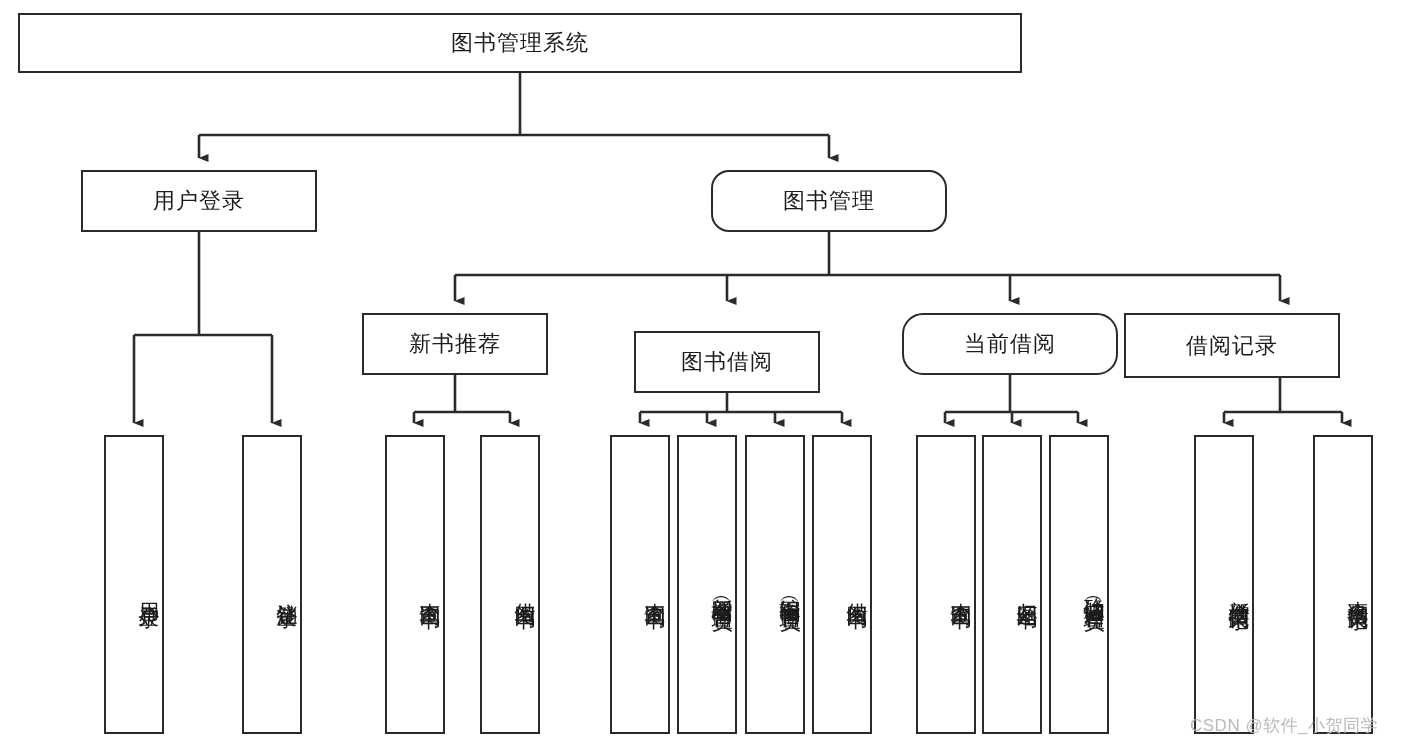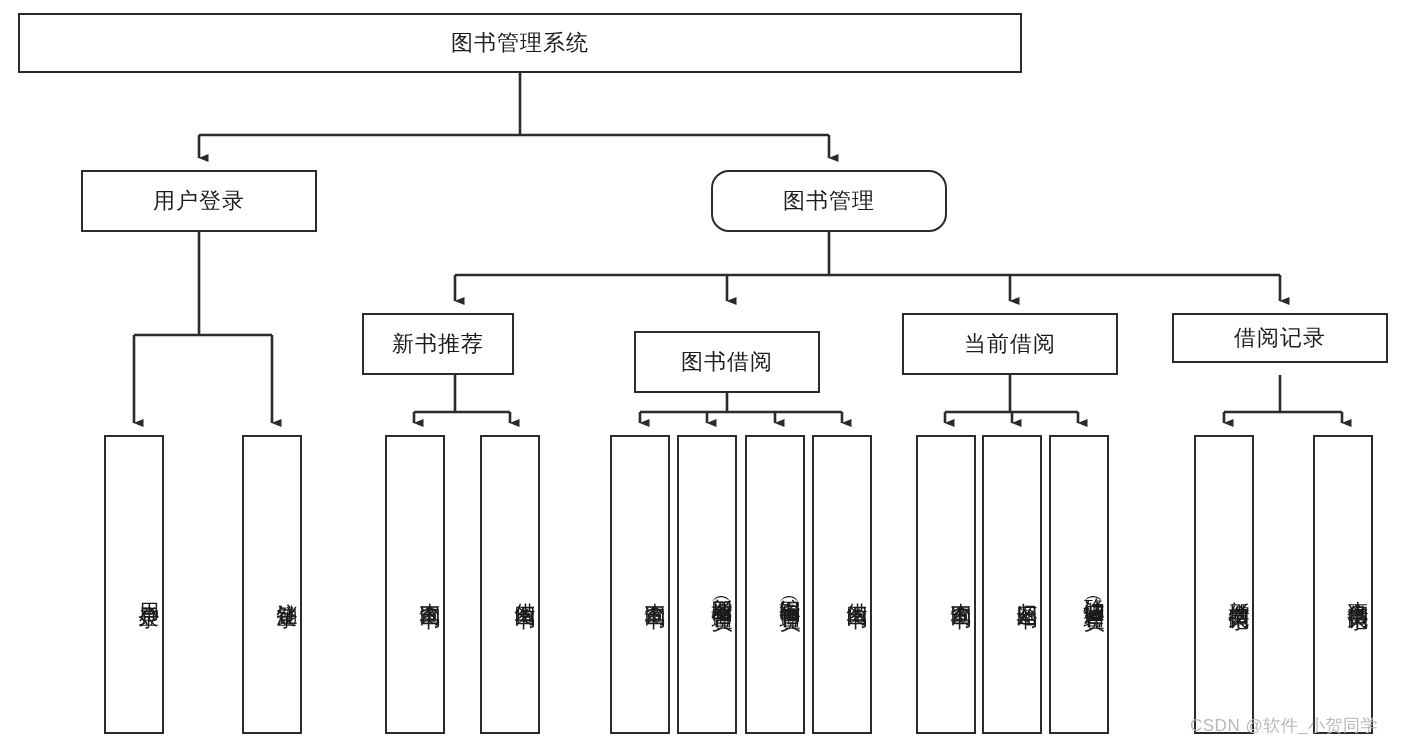--- a/index.html
+++ b/index.html
@@ -75,30 +75,30 @@
     <span class="lbl">图书管理系统</span>
   </div>
 
   <div class="node h" style="left:81px;top:170px;width:236px;height:62px;">
     <span class="lbl">用户登录</span>
   </div>
   <div class="node h" style="left:711px;top:170px;width:236px;height:62px;border-radius:18px;">
     <span class="lbl">图书管理</span>
   </div>
 
-  <div class="node h" style="left:362px;top:313px;width:152px;height:62px;">
+  <div class="node h" style="left:362px;top:313px;width:186px;height:62px;">
     <span class="lbl">新书推荐</span>
   </div>
   <div class="node h" style="left:634px;top:313px;width:186px;height:62px;margin-top:18px;">
     <span class="lbl">图书借阅</span>
   </div>
-  <div class="node h" style="left:902px;top:313px;width:216px;height:62px;">
+  <div class="node h" style="left:902px;top:313px;width:216px;height:62px;border-radius:21px;">
     <span class="lbl">当前借阅</span>
   </div>
-  <div class="node h" style="left:1172px;top:313px;width:216px;height:50px;">
+  <div class="node h" style="left:1124px;top:313px;width:216px;height:65px;">
     <span class="lbl">借阅记录</span>
   </div>
 
   <div class="node v" style="left:104px;top:435px;width:60px;height:299px;">
     <span class="lbl">用户登录</span>
   </div>
   <div class="node v" style="left:242px;top:435px;width:60px;height:299px;">
     <span class="lbl">注销登录</span>
   </div>
 

